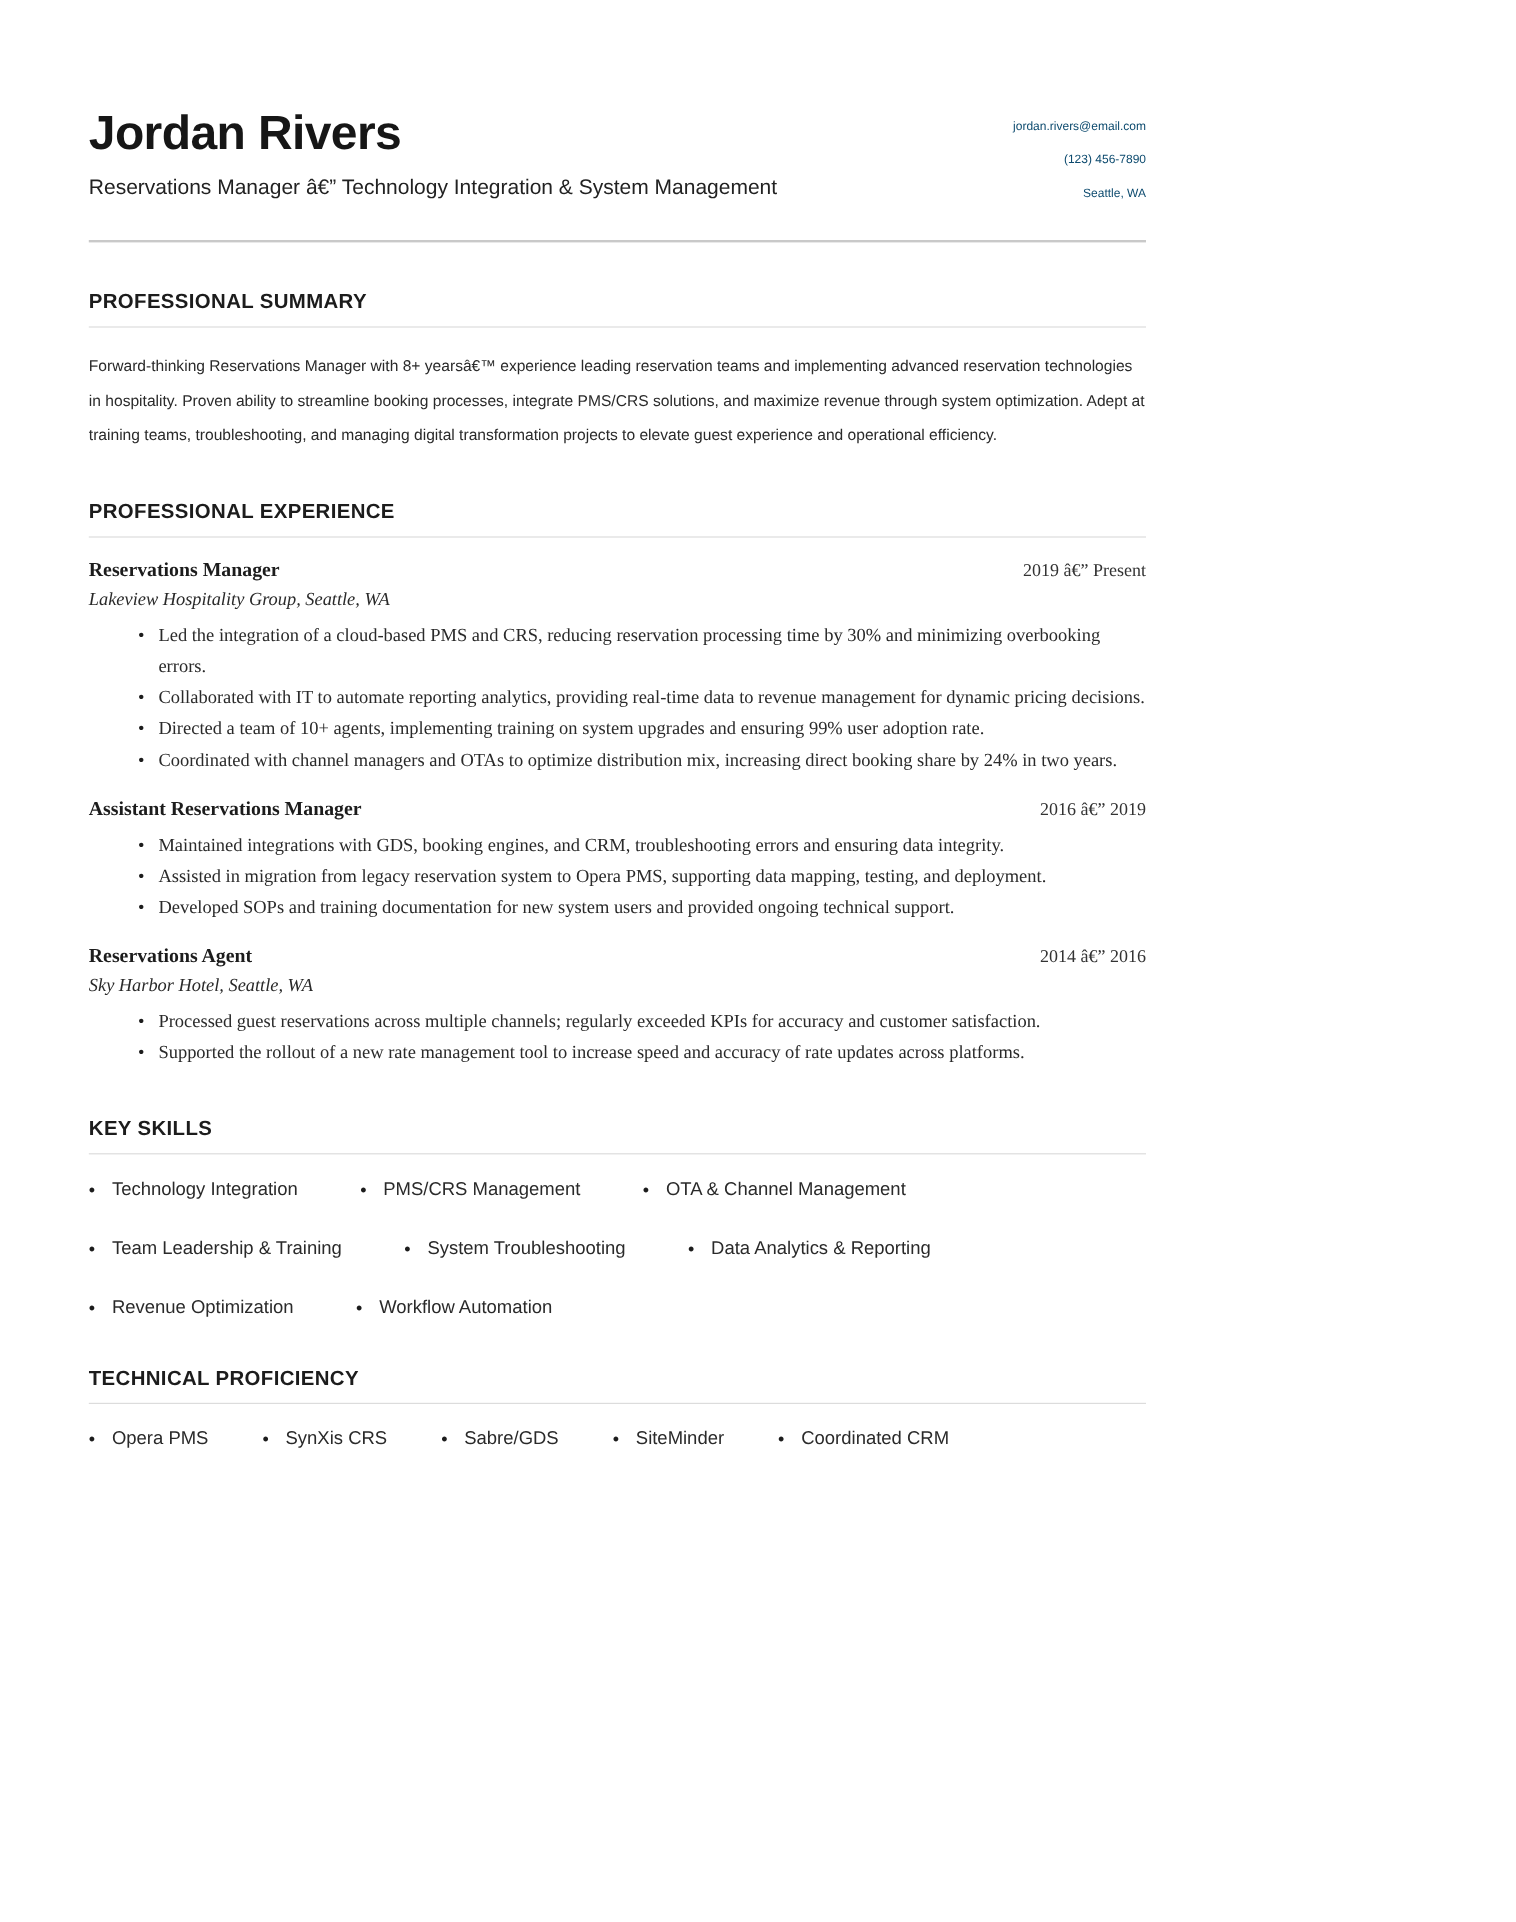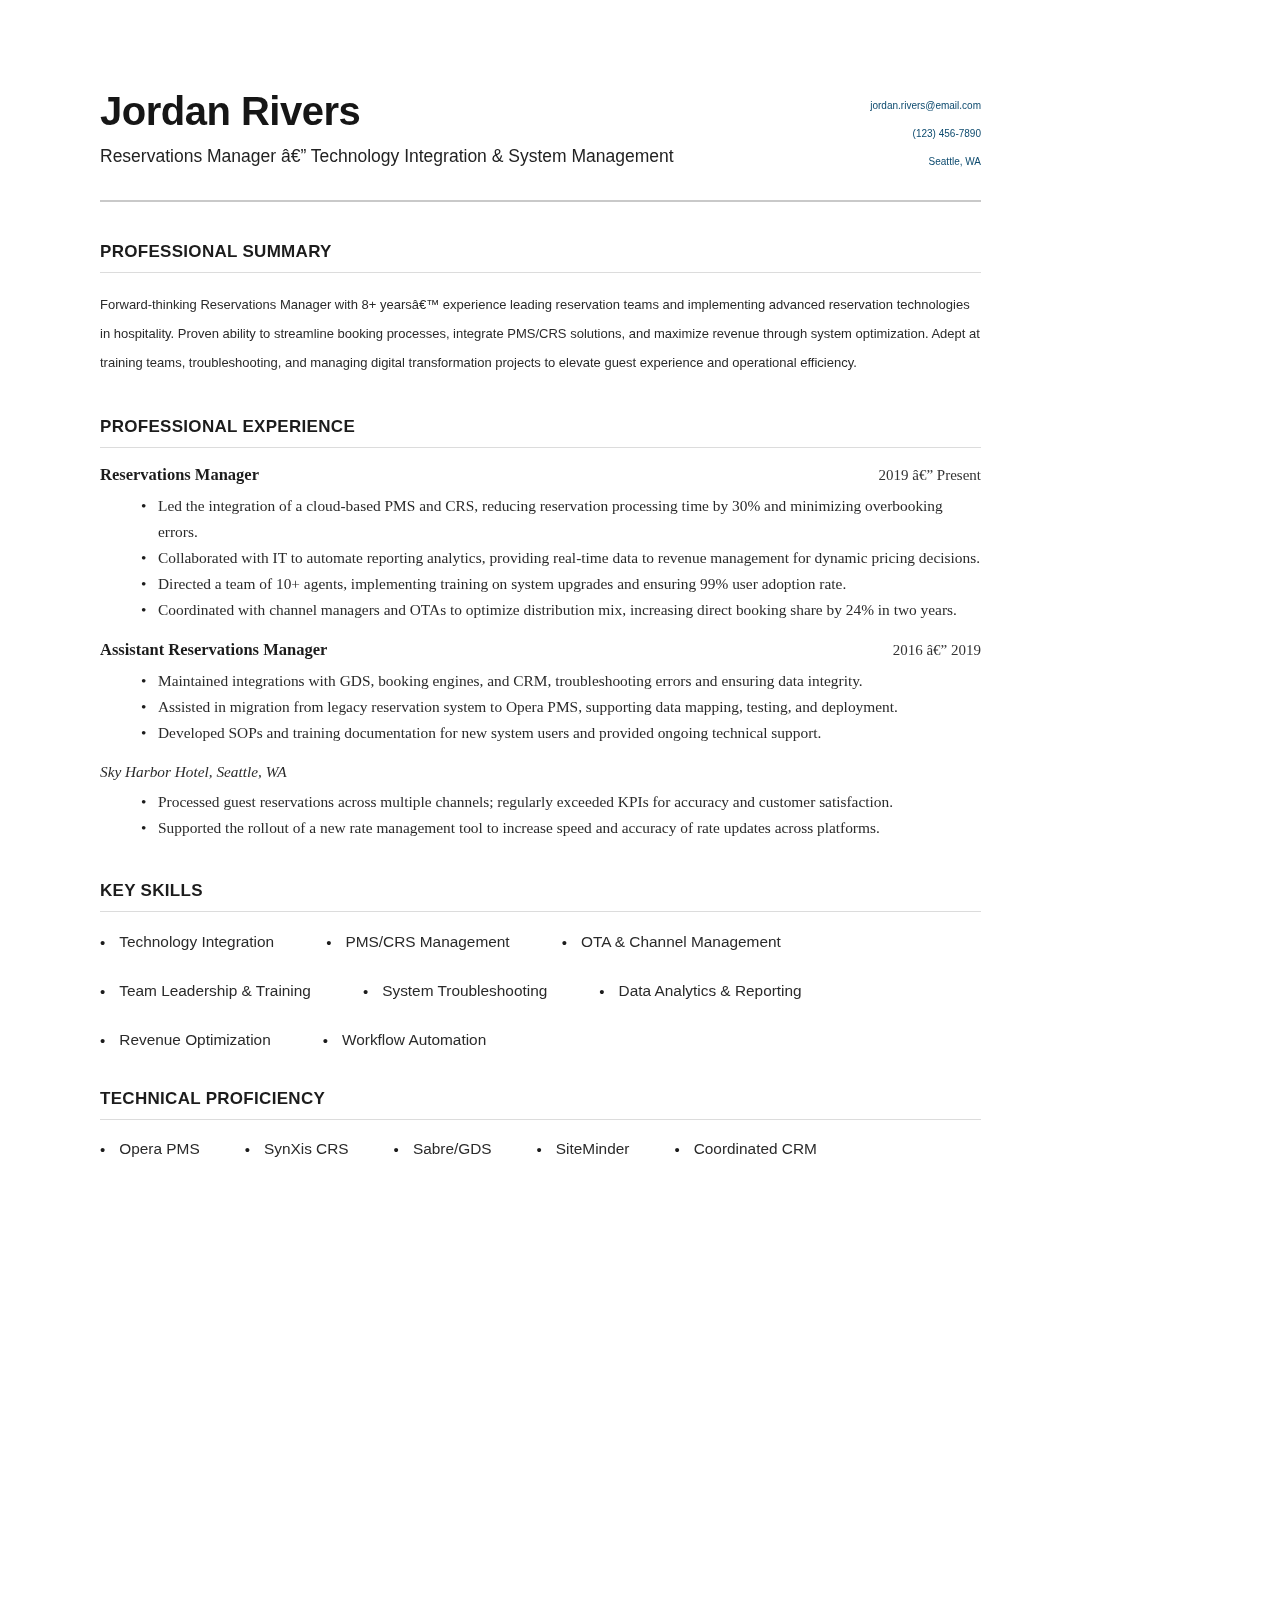--- a/index.html
+++ b/index.html
@@ -6,21 +6,21 @@
   html, body { margin: 0; padding: 0; }
   body {
     width: 1263px;
     height: 1602px;
     background: #ffffff;
     font-family: "Liberation Sans", sans-serif;
     color: #2b2b2b;
     -webkit-font-smoothing: antialiased;
   }
   .content {
-    margin-left: 100px;
+    margin-left: 74px;
     width: 881px;
     padding-top: 88px;
   }
 
   
   .header { display: flex; justify-content: space-between; align-items: flex-start; }
   .name {
     font-size: 40px;
     font-weight: 700;
     letter-spacing: -0.5px;
@@ -136,20 +136,21 @@
 
   <div class="section">
     <h2 class="section-heading">PROFESSIONAL EXPERIENCE</h2>
     <hr class="section-divider">
 
     <div class="job">
       <div class="job-header">
         <span class="job-title">Reservations Manager</span>
         <span class="job-dates">2019 â€” Present</span>
       </div>
+      <div class="job-company">Lakeview Hospitality Group, Seattle, WA</div>
       <ul class="job-bullets">
         <li>Led the integration of a cloud-based PMS and CRS, reducing reservation processing time by 30% and minimizing overbooking errors.</li>
         <li>Collaborated with IT to automate reporting analytics, providing real-time data to revenue management for dynamic pricing decisions.</li>
         <li>Directed a team of 10+ agents, implementing training on system upgrades and ensuring 99% user adoption rate.</li>
         <li>Coordinated with channel managers and OTAs to optimize distribution mix, increasing direct booking share by 24% in two years.</li>
       </ul>
     </div>
 
     <div class="job">
       <div class="job-header">
@@ -157,20 +158,24 @@
         <span class="job-dates">2016 â€” 2019</span>
       </div>
       <ul class="job-bullets">
         <li>Maintained integrations with GDS, booking engines, and CRM, troubleshooting errors and ensuring data integrity.</li>
         <li>Assisted in migration from legacy reservation system to Opera PMS, supporting data mapping, testing, and deployment.</li>
         <li>Developed SOPs and training documentation for new system users and provided ongoing technical support.</li>
       </ul>
     </div>
 
     <div class="job">
+      <div class="job-header">
+        <span class="job-title">Reservations Agent</span>
+        <span class="job-dates">2014 â€” 2016</span>
+      </div>
       <div class="job-company">Sky Harbor Hotel, Seattle, WA</div>
       <ul class="job-bullets">
         <li>Processed guest reservations across multiple channels; regularly exceeded KPIs for accuracy and customer satisfaction.</li>
         <li>Supported the rollout of a new rate management tool to increase speed and accuracy of rate updates across platforms.</li>
       </ul>
     </div>
   </div>
 
   <div class="section">
     <h2 class="section-heading">KEY SKILLS</h2>

